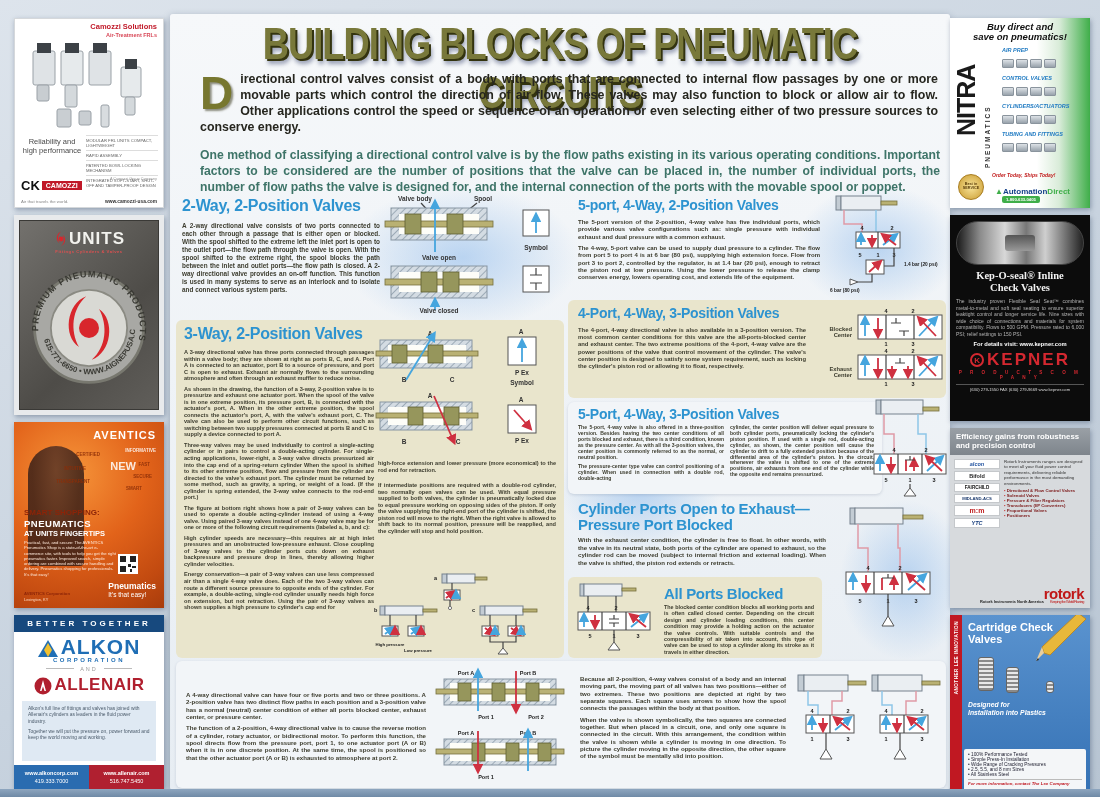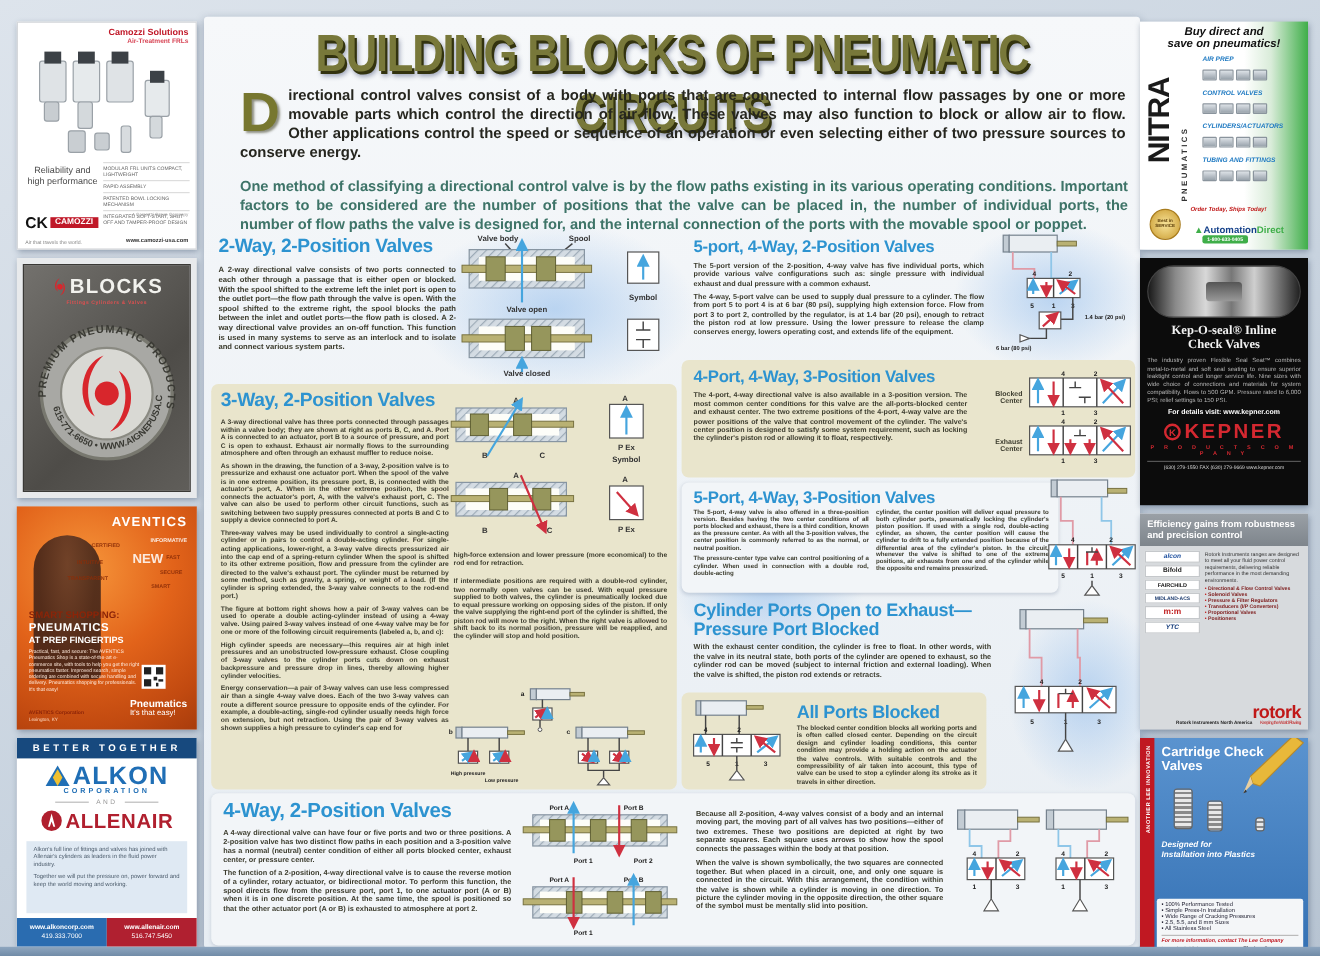--- a/index.html
+++ b/index.html
@@ -69,21 +69,21 @@
 .av-h3{position:absolute;left:10px;top:107px;color:#fff;font-weight:900;font-size:7.5px}
 .av-body{position:absolute;left:10px;top:118px;width:92px;font-size:4.2px;line-height:1.25;color:#ffe9da}
 .av-contact{position:absolute;left:10px;bottom:6px;font-size:3.9px;color:#ffd9c0;line-height:1.3}
 .av-contact b{color:#8c2408;font-size:4.2px}
 .av-foot{position:absolute;right:8px;bottom:10px;text-align:left}
 .av-f1{font-size:8.5px;font-weight:bold}
 .av-f2{font-size:6.5px}
 .alkon{left:14px;top:615px;width:150px;height:174px;background:#fff;display:flex;flex-direction:column}
 .alk-banner{background:#17497e;color:#fff;text-align:center;font-weight:bold;font-size:8px;letter-spacing:3px;padding:4px 0}
 .alk-logos{padding:6px 8px 2px;text-align:center}
-.alk-row{display:flex;align-items:flex-start;justify-content:center;gap:3px}
+.alk-row{display:flex;align-items:flex-end;justify-content:center;gap:3px}
 .alk-name{font-size:21px;font-weight:900;color:#1f6eb5;letter-spacing:1px;line-height:.9}
 .alk-corp{font-size:6px;font-weight:bold;color:#1f6eb5;letter-spacing:2.5px}
 .alk-and{font-size:5.5px;color:#999;letter-spacing:2px;margin:3px 0;display:flex;align-items:center;justify-content:center;gap:6px}
 .alk-and:before,.alk-and:after{content:"";width:28px;height:1px;background:#bbb}
 .alle-name{font-size:17px;font-weight:900;color:#b01f2e;letter-spacing:.5px}
 .alk-body{background:#dfe9f3;margin:4px 8px;padding:5px 6px;font-size:4.9px;color:#4a5a6a;line-height:1.3;flex:1}
 .alk-body p{margin-bottom:4px}
 .alk-foot{display:flex}
 .alk-foot div{flex:1;color:#fff;text-align:center;font-size:5.5px;padding:4px 2px;line-height:1.5}
 .alk-fl{background:#2a6cb0}.alk-fr{background:#b02030}
@@ -455,21 +455,20 @@
     <text class="dn" x="38" y="56" text-anchor="middle">1</text>
     <text class="dn" x="62" y="56" text-anchor="middle">3</text>
     <path class="blk" d="M38,48 V60"></path>
       <path class="tri" d="M32,68 H44 L38,60 Z"></path>
   </svg>
   <div class="sech" style="left:96px;top:8px;position:absolute;font-size:15px">All Ports Blocked</div>
   <div class="bt" style="left:96px;top:27px;width:150px;font-size:5.4px;line-height:1.18">The blocked center condition blocks all working ports and is often called closed center. Depending on the circuit design and cylinder loading conditions, this center condition may provide a holding action on the actuator the valve controls. With suitable controls and the compressibility of air taken into account, this type of valve can be used to stop a cylinder along its stroke as it travels in either direction.</div>
 </div>
 
 <div class="wbox" style="left:176px;top:661px;width:770px;height:127px">
-  <div class="sech" style="left:10px;top:5px;position:absolute;font-size:17px">4-Way, 2-Position Valves</div>
   <div class="bt" style="left:10px;top:30px;width:240px;font-size:6.1px;line-height:1.2">
     <p>A 4-way directional valve can have four or five ports and two or three positions. A 2-position valve has two distinct flow paths in each position and a 3-position valve has a normal (neutral) center condition of either all ports blocked center, exhaust center, or pressure center.</p>
     <p>The function of a 2-position, 4-way directional valve is to cause the reverse motion of a cylinder, rotary actuator, or bidirectional motor. To perform this function, the spool directs flow from the pressure port, port 1, to one actuator port (A or B) when it is in one discrete position. At the same time, the spool is positioned so that the other actuator port (A or B) is exhausted to atmosphere at port 2.</p>
   </div>
   <svg style="left:260px;top:8px" width="134" height="114" viewBox="0 0 134 114">
     <g transform="translate(0,6)">
       <text class="dn" x="30" y="0" text-anchor="middle">Port A</text>
       <text class="dn" x="92" y="0" text-anchor="middle">Port B</text>
       <rect class="cutb" x="8" y="4" width="112" height="26"></rect>
         <rect class="chan" x="14" y="8" width="100" height="18"></rect>
@@ -595,21 +594,21 @@
 </div>
 
 <div class="ad aignep">
   <div class="aignep-in">
     <div class="aignep-head">
       <svg width="16" height="16" viewBox="0 0 20 20" style="position:static">
           <path d="M10,1 C4,3 3,12 8,15 C5,10 6,4 10,1Z" fill="#d8262c"></path>
           <path d="M10,19 C16,17 17,8 12,5 C15,10 14,16 10,19Z" fill="#d8262c"></path>
           <circle cx="10" cy="10" r="3" fill="#d8262c"></circle>
         </svg>
-      <span class="aignep-word">BLOCKS</span>
+      <span class="aignep-word">UNITS</span>
     </div>
     <div class="aignep-sub">Fittings Cylinders &amp; Valves</div>
     <svg style="left:10px;top:42px" width="118" height="130" viewBox="0 0 130 130">
       <defs>
           <path id="ringT" d="M65,121 A56,56 0 1 1 65.1,121"></path>
           <path id="ringB" d="M14,65 A51,51 0 0 0 116,65"></path>
         </defs>
       <circle cx="65" cy="65" r="60" fill="#a8a8a4" stroke="#78786f" stroke-width="3"></circle>
       <circle cx="65" cy="65" r="42" fill="#d9d9d4" stroke="#8a8a82" stroke-width="2"></circle>
       <text style="font-size:10px;font-weight:bold;fill:#3a3a34;letter-spacing:1px"><textPath href="#ringT" startOffset="24%">PREMIUM PNEUMATIC PRODUCTS</textPath></text>
@@ -627,21 +626,21 @@
   <div class="av-wd" style="right:64px;top:30px;font-size:4.5px">CERTIFIED</div>
   <div class="av-w" style="right:8px;top:26px;font-size:4.5px">INFORMATIVE</div>
   <div class="av-wd" style="right:78px;top:44px;font-size:4.5px">INTUITIVE</div>
   <div class="av-w" style="right:28px;top:38px;font-size:11px">NEW</div>
   <div class="av-wd" style="right:14px;top:40px;font-size:4.5px">FAST</div>
   <div class="av-wd" style="right:12px;top:52px;font-size:4.5px">SECURE</div>
   <div class="av-wd" style="right:74px;top:57px;font-size:4.5px">TRANSPARENT</div>
   <div class="av-wd" style="right:22px;top:64px;font-size:4.5px">SMART</div>
   <div class="av-h1">SMART SHOPPING:</div>
   <div class="av-h2">PNEUMATICS</div>
-  <div class="av-h3">AT PREP FINGERTIPS</div>
+  <div class="av-h3">AT UNITS FINGERTIPS</div>
   <div class="av-body">Practical, fast, and secure: The AVENTICS Pneumatics Shop is a state-of-the-art e-commerce site, with tools to help you get the right pneumatics faster. Improved search, simple ordering are combined with secure handling and delivery. Pneumatics shopping for professionals. It's that easy!</div>
   <div class="av-contact">
     <b>AVENTICS Corporation</b><br>
     <span>Lexington, KY</span>
   </div>
   <svg style="left:104px;bottom:34px;top:auto" width="20" height="20" viewBox="0 0 20 20">
       <rect width="20" height="20" fill="#fff"></rect>
       <rect x="2" y="2" width="6" height="6" fill="#222"></rect>
       <rect x="12" y="2" width="6" height="6" fill="#222"></rect>
       <rect x="2" y="12" width="6" height="6" fill="#222"></rect>

